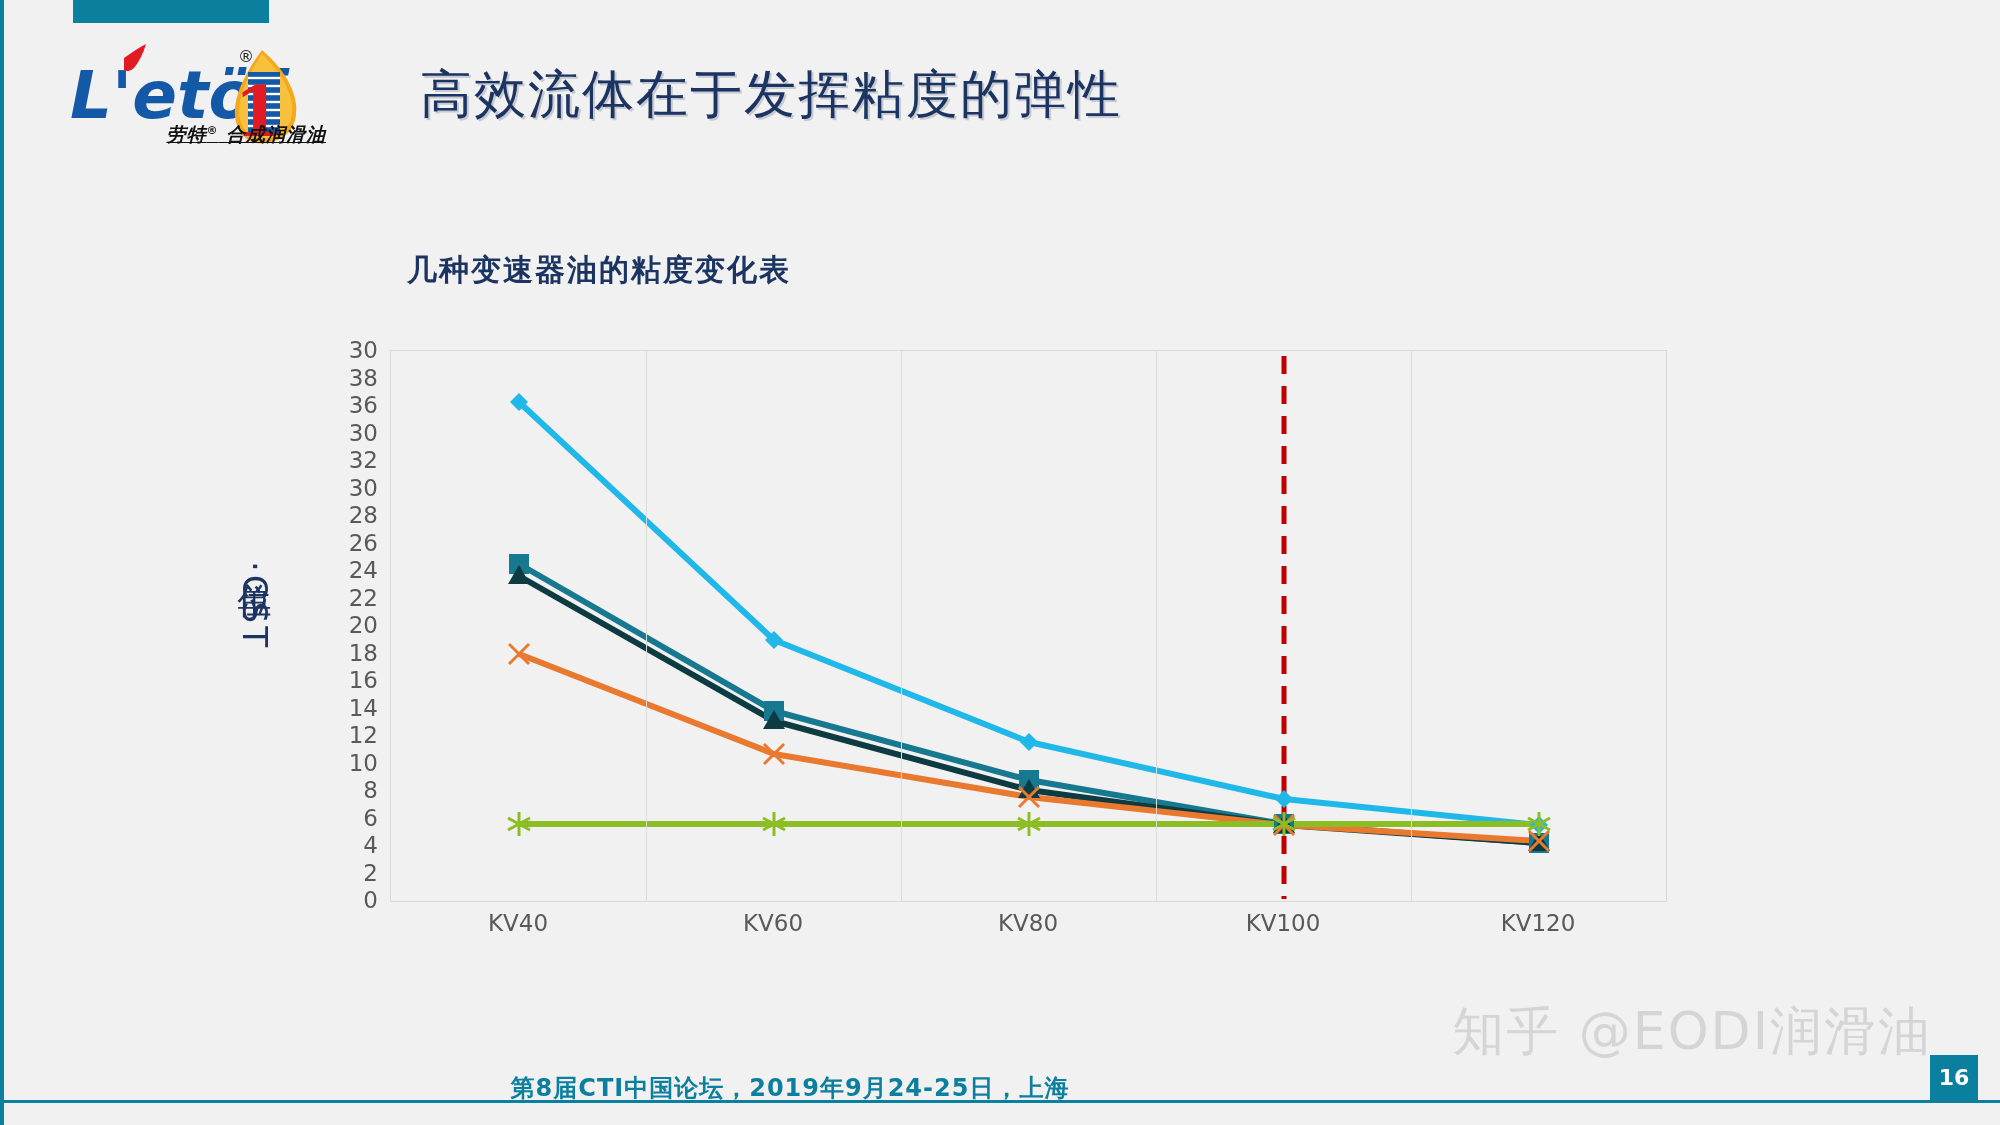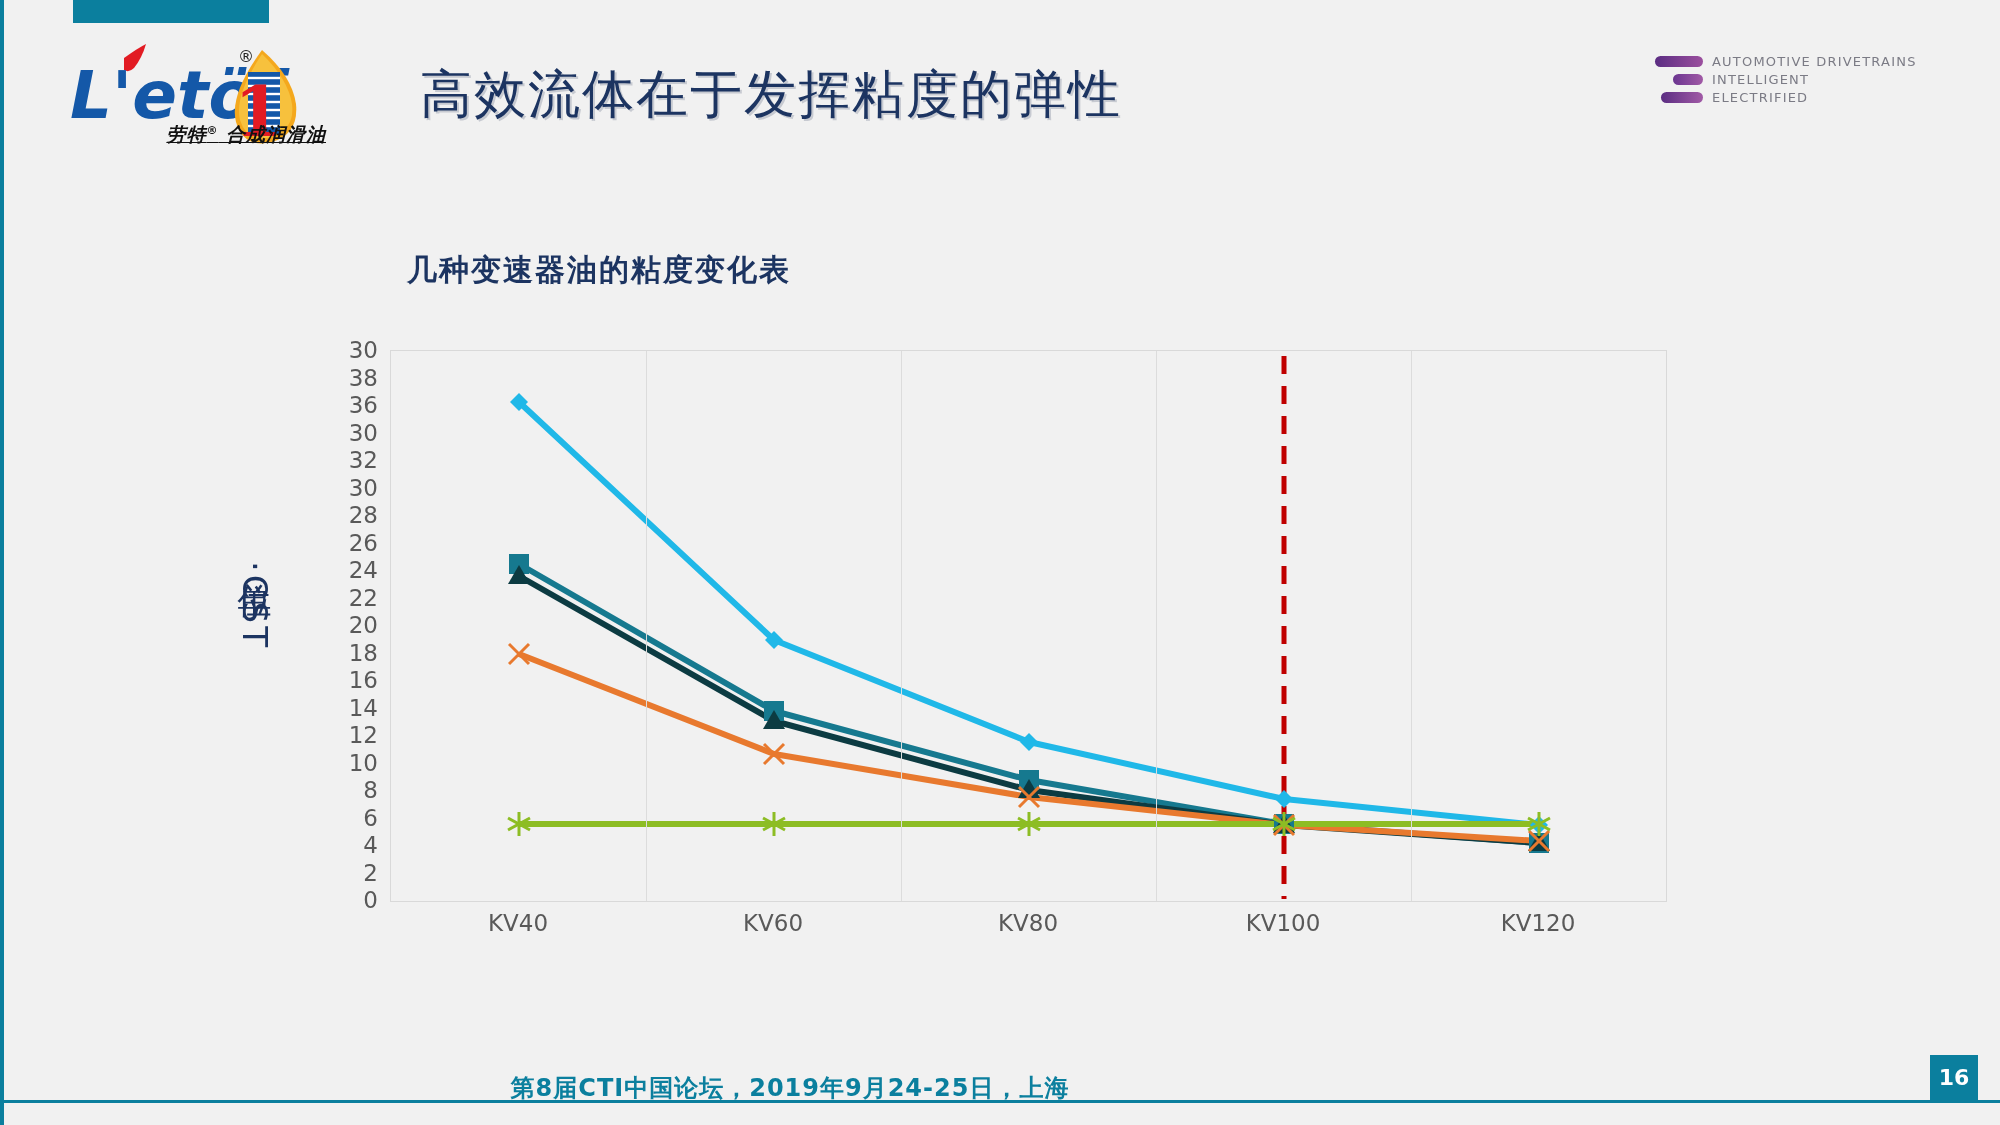--- a/index.html
+++ b/index.html
@@ -118,34 +118,20 @@
     </svg>
   </div>
   <div class="logo-sub">
     <span>劳特</span><span class="reg">®</span>
     <span>合成润滑油</span>
   </div>
 
   <div class="slide-title">高效流体在于发挥粘度的弹性</div>
 
   <div class="cti">
-    <div class="cti-lines">
-      <div class="cti-row">
-        <span class="pill p1"></span>
-        <span class="cti-txt">AUTOMOTIVE DRIVETRAINS</span>
-      </div>
-      <div class="cti-row">
-        <span class="pill p2"></span>
-        <span class="cti-txt">INTELLIGENT</span>
-      </div>
-      <div class="cti-row">
-        <span class="pill p3"></span>
-        <span class="cti-txt">ELECTRIFIED</span>
-      </div>
-    </div>
   </div>
 
   <div class="chart-title">
     <span>几种变速器油的粘度变化表</span>
   </div>
 
   <div class="ylabel">单位·CST</div>
 
   <div id="yticks">
       <div class="ytick" style="top: 350px;">30</div>
@@ -299,15 +285,16 @@
       </svg>
   <div class="vgrid" style="left: 255px;"></div>
       <div class="vgrid" style="left: 510px;"></div>
       <div class="vgrid" style="left: 765px;"></div>
       <div class="vgrid" style="left: 1020px;"></div>
     </div>
 
   <div class="footer">
     <span>第8届CTI中国论坛，2019年9月24-25日，上海</span>
   </div>
+  <div class="watermark">知乎 @EODI润滑油</div>
   <div class="pagenum">16</div>
 
 </div>
 
 </body></html>

